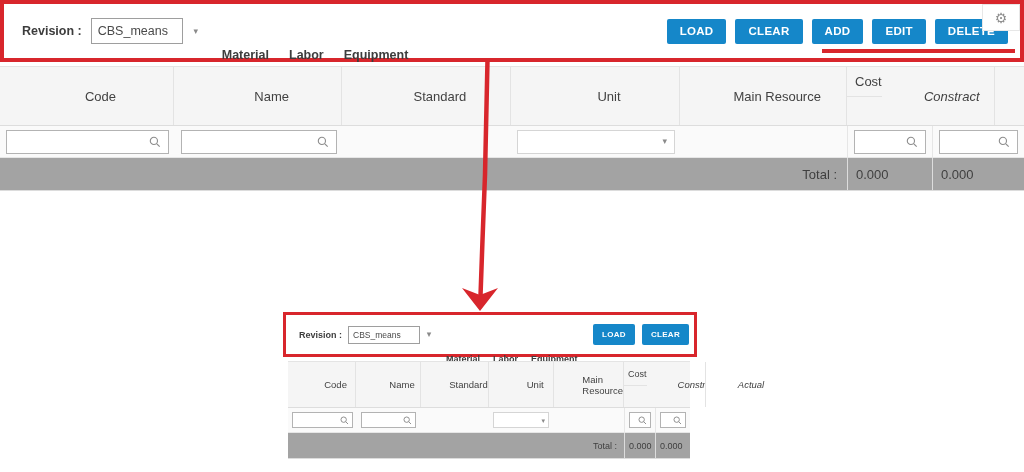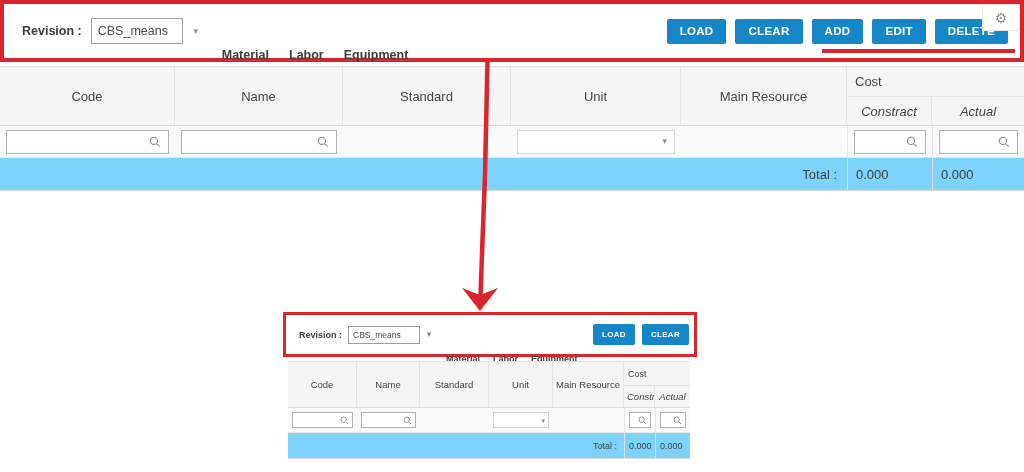--- a/index.html
+++ b/index.html
@@ -30,42 +30,42 @@
   .gear-panel{position:absolute;right:0;top:0;width:36px;height:25px;background:#fff;
               border:1px solid #e7e7e7;display:flex;align-items:center;justify-content:center;
               z-index:5;cursor:pointer;}
   .gear{color:#8f8f8f;font-size:14px;line-height:1;}
 
   
   .grid{position:absolute;left:0;top:66px;width:1024px;}
   .row{display:flex;box-sizing:border-box;}
   .thead{height:60px;background:#f5f5f5;border-top:1px solid #e4e4e4;border-bottom:1px solid #ddd;}
   .hc{display:flex;align-items:center;justify-content:center;font-size:13px;color:#424242;
-      border-right:1px solid #e3e3e3;box-sizing:border-box;}
-  .cost-group{display:flex;flex-direction:column;border-right:none;}
+      border-right:1px solid #e3e3e3;box-sizing:border-box;margin-left:28px;}
+  .cost-group{display:flex;flex-direction:row;border-right:none;}
   .cost-top{height:30px;display:flex;align-items:center;padding-left:8px;
             border-bottom:1px solid #e3e3e3;box-sizing:border-box;font-size:13px;color:#424242;}
   .cost-bottom{flex:1;display:flex;}
   .cost-bottom .hc{height:100%;font-style:italic;}
   .w-code{width:175px}.w-name{width:168px}.w-standard{width:168px}.w-unit{width:170px}
   .w-main{width:166px}.w-constract{width:85px}.w-actual{width:92px;border-right:none}
   .w-cost{width:177px}
 
   .tfilter{height:32px;background:#fafafa;border-bottom:1px solid #e6e6e6;}
   .fc{display:flex;align-items:center;box-sizing:border-box;}
   .fc-cost{border-left:1px solid #e6e6e6;}
   .search-box{flex:1;height:24px;margin:0 6px;border:1px solid #b3b3b3;background:#fff;
               display:flex;align-items:center;padding:0 7px;box-sizing:border-box;}
   .search-box input{flex:1;border:none;outline:none;min-width:0;width:0;font-size:12px;
                     background:transparent;font-family:inherit;}
   .search-box svg{width:12px;height:12px;flex-shrink:0;}
   .filter-select{border-color:#d5d5d5;}
   .caret{color:#8a8a8a;font-size:9px;line-height:1;}
 
-  .ttotal{height:33px;background:#7dd3fc;border-bottom:1px solid #dcdcdc;font-size:13px;color:#3f3f3f;}
+  .ttotal{height:33px;background:#a3a3a3;border-bottom:1px solid #dcdcdc;font-size:13px;color:#3f3f3f;}
   .total-label-cell{width:847px;display:flex;align-items:center;justify-content:flex-end;
                     padding-right:10px;box-sizing:border-box;}
   .total-val{display:flex;align-items:center;padding-left:8px;border-left:1px solid #ddd;
              box-sizing:border-box;}
 
   
   .mini-box .rev-label{font-size:9px;}
   .mini-box .select{margin-left:6px;}
   .mini-box .select input{width:62px;height:16px;font-size:8.5px;padding:0 4px;}
   .mini-box .select-btn{width:18px;height:16px;font-size:8px;}

